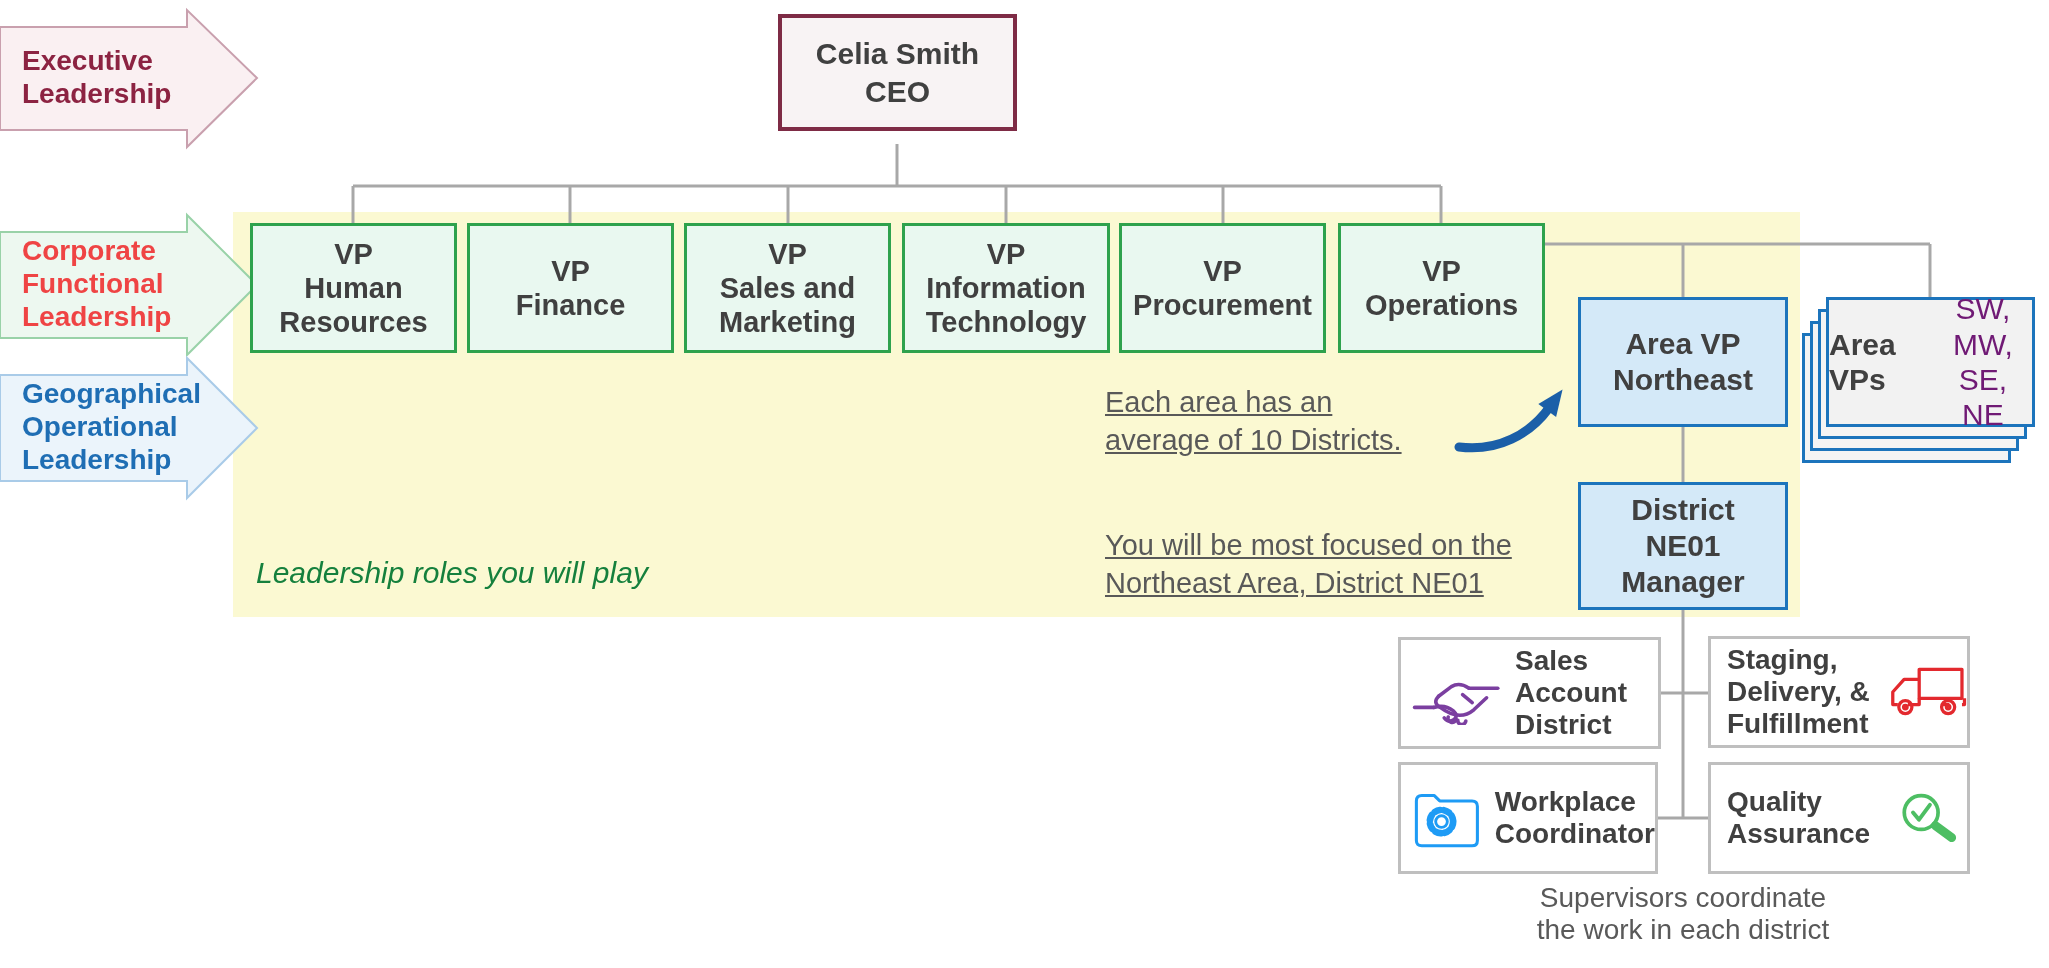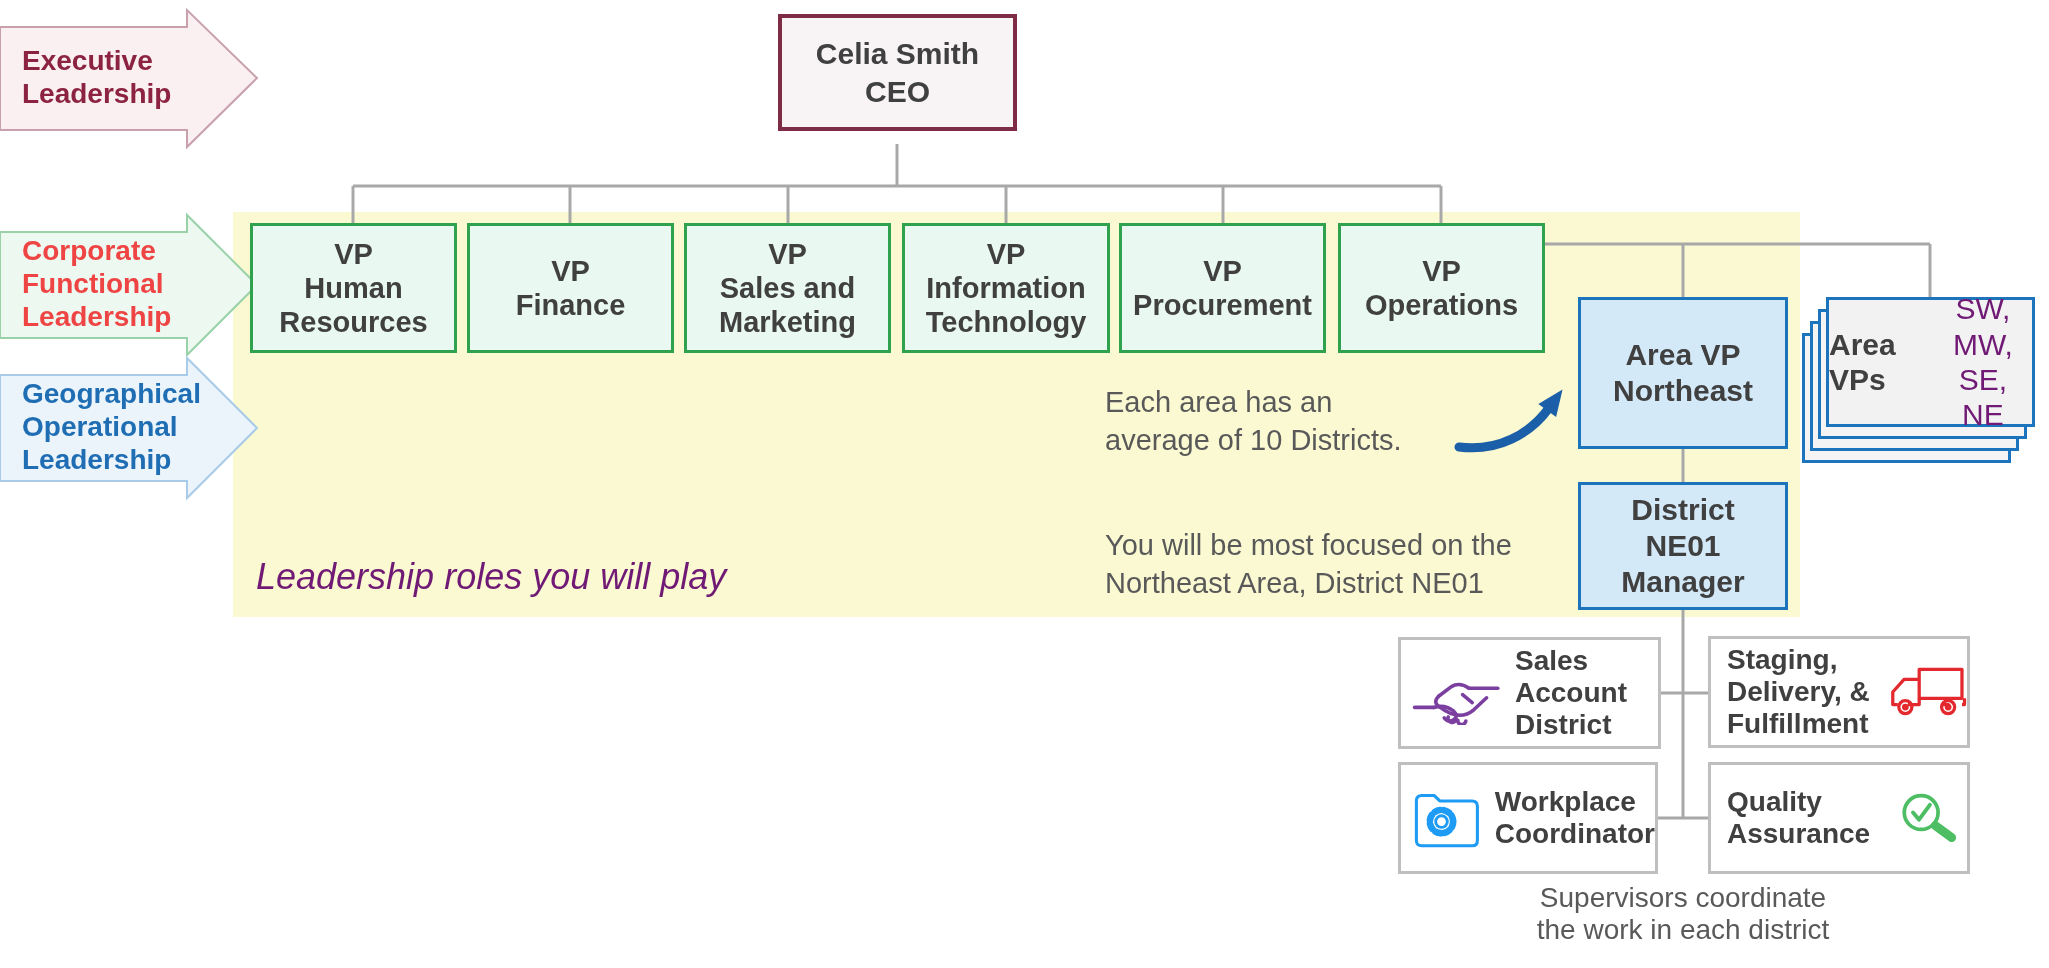--- a/index.html
+++ b/index.html
@@ -23,22 +23,22 @@
   .stackback{position:absolute;box-sizing:border-box;width:209px;height:130px;
       border:3px solid #1C74BC;background:#F4F4F4;}
   .stackfront{left:1826px;top:297px;width:209px;height:130px;border:3px solid #1C74BC;background:#F2F2F2;
       display:flex;align-items:center;justify-content:center;font-size:30px;line-height:1.18;}
   .stackfront .ttl{font-weight:bold;color:#404040;}
   .stackfront .rgn{color:#701a75;white-space:pre-line;text-align:center;}
   .supbox{position:absolute;box-sizing:border-box;height:112px;border:3px solid #BFBFBF;background:#fff;
       display:flex;align-items:center;font-weight:bold;color:#404040;font-size:28px;line-height:1.14;
       white-space:pre-line;text-align:left;}
   .supbox .lbl{flex:0 0 auto;}
-  .note{position:absolute;color:#595959;font-size:29px;line-height:1.32;white-space:pre-line;}
-  #yellowCaption{left:256px;top:556px;font-size:36px;font-style:italic;color:#701a75;letter-spacing:0px;}
+  .note{position:absolute;color:#595959;font-size:29px;line-height:1.32;white-space:pre-line;text-decoration:underline;}
+  #yellowCaption{left:256px;top:556px;font-size:30px;font-style:italic;color:#15803d;letter-spacing:0px;}
   #supCaption{left:1512px;top:882px;width:342px;text-align:center;font-size:28px;line-height:1.16;
       color:#595959;white-space:pre-line;}
   .arrowlabel{position:absolute;font-weight:bold;font-size:28px;line-height:1.18;white-space:pre-line;}
   #exeLbl{left:22px;top:44px;color:#8C2342;}
   #corpLbl{left:22px;top:234px;color:#ef4444;}
   #geoLbl{left:22px;top:377px;color:#1F6EB4;}
   svg{display:block;}
 </style>
 </head>
 <body>
@@ -124,21 +124,21 @@
 
   <div class="stackback" style="left:1802px;top:333px;"></div>
   <div class="stackback" style="left:1810px;top:321px;"></div>
   <div class="stackback" style="left:1818px;top:309px;"></div>
   <div class="abs stackfront">
     <span class="ttl">Area VPs</span>
     <span class="rgn">SW, MW,
 SE, NE</span>
   </div>
 
-  <div class="box bluebox" style="left:1578px;top:297px;height:152px;">
+  <div class="box bluebox" style="left:1578px;top:297px;height:130px;">
     <span>Area VP
 Northeast</span>
   </div>
   <div class="box bluebox" style="left:1578px;top:482px;height:128px;">
     <span>District
 NE01
 Manager</span>
   </div>
 
   <div class="note" style="left:1105px;top:383px;">Each area has an

